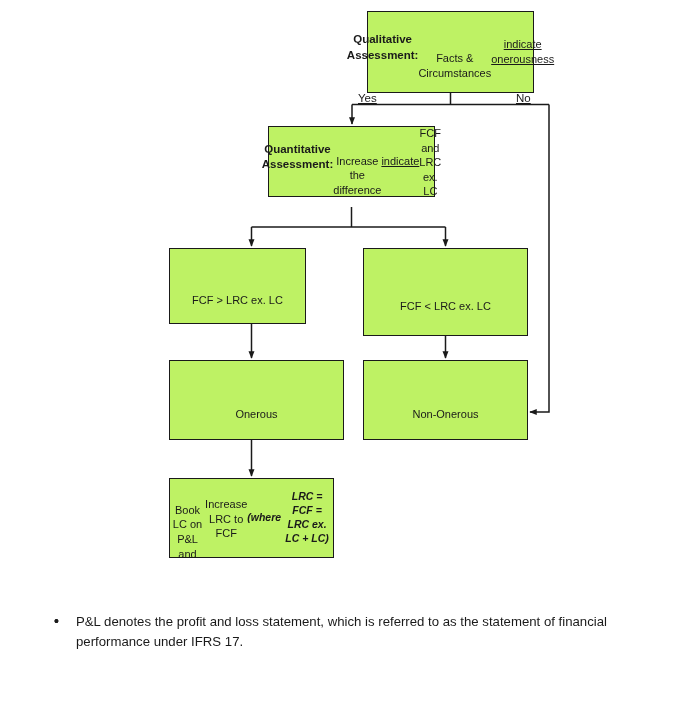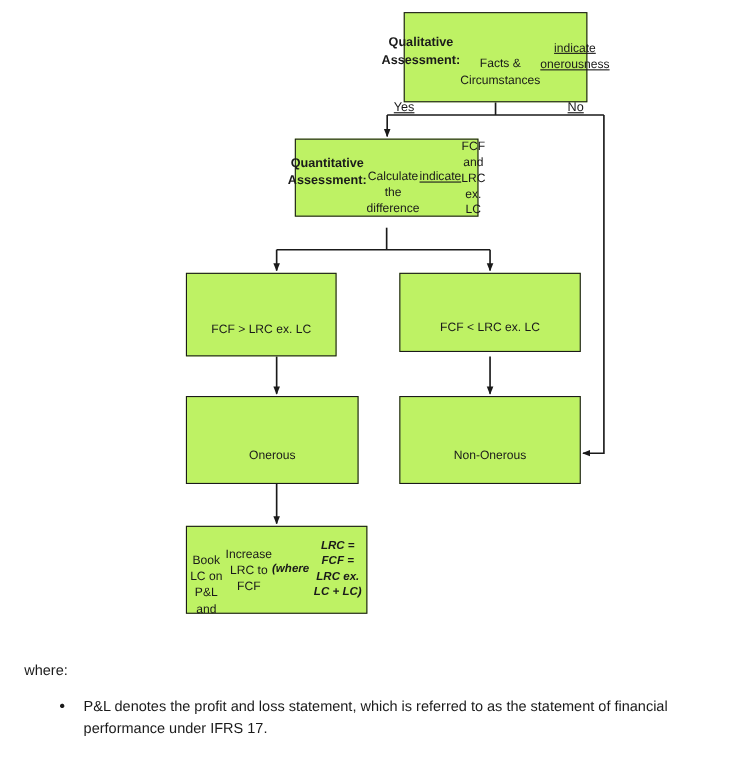--- a/index.html
+++ b/index.html
@@ -47,22 +47,22 @@
   .node .ital {
     font-size: 10.5px;
     font-style: italic;
     font-weight: bold;
   }
 
   
   #node-qualitative { left: 367px; top: 11px;  width: 167px; height: 82px; }
   #node-quantitative{ left: 268px; top: 126px; width: 167px; height: 71px; }
   #node-fcf-greater { left: 169px; top: 248px; width: 137px; height: 76px; }
-  #node-fcf-less    { left: 363px; top: 248px; width: 165px; height: 72px; text-align: right; }
-  #node-onerous     { left: 169px; top: 360px; width: 157px; height: 80px; }
+  #node-fcf-less    { left: 363px; top: 248px; width: 165px; height: 88px; text-align: right; }
+  #node-onerous     { left: 169px; top: 360px; width: 175px; height: 80px; }
   #node-non-onerous { left: 363px; top: 360px; width: 165px; height: 80px; }
   #node-book-lc     { left: 169px; top: 478px; width: 165px; height: 80px; }
 
   
   .branch-label {
     position: absolute;
     font-size: 11.5px;
     color: #1a1a1a;
     white-space: nowrap;
     text-decoration: underline;
@@ -131,21 +131,21 @@
   </svg>
 
   <div class="node" id="node-qualitative">
     <div class="ttl">Qualitative Assessment:</div>
     <div class="ln">Facts &amp; Circumstances</div>
     <div class="ln tight">indicate onerousness</div>
   </div>
 
   <div class="node" id="node-quantitative">
     <div class="ttl">Quantitative Assessment:</div>
-    <div class="ln">Calculate the difference</div>
+    <div class="ln">Increase the difference</div>
     <div class="ln tight">indicate</div>
     <div class="ln gap">FCF and LRC ex. LC</div>
   </div>
 
   <div class="node" id="node-fcf-greater">
     <div class="ln">FCF &gt; LRC ex. LC</div>
   </div>
 
   <div class="node" id="node-fcf-less">
     <div class="ln">FCF &lt; LRC ex. LC</div>
@@ -165,21 +165,20 @@
     <div class="ital">(where</div>
     <div class="ital">LRC = FCF = LRC ex. LC + LC)</div>
   </div>
 
   <div class="branch-label" id="label-yes">Yes</div>
   <div class="branch-label" id="label-no">No</div>
 
 </div>
 
 <div id="footnotes">
-  <p class="where-lead">where:</p>
   <ul>
     <li>
       <span class="bullet">•</span>
     </li>
     <li>
       <span class="bullet">•</span>
       <span>P&amp;L denotes the profit and loss statement, which is referred to as the statement of financial performance under IFRS 17.</span>
     </li>
   </ul>
 </div>

